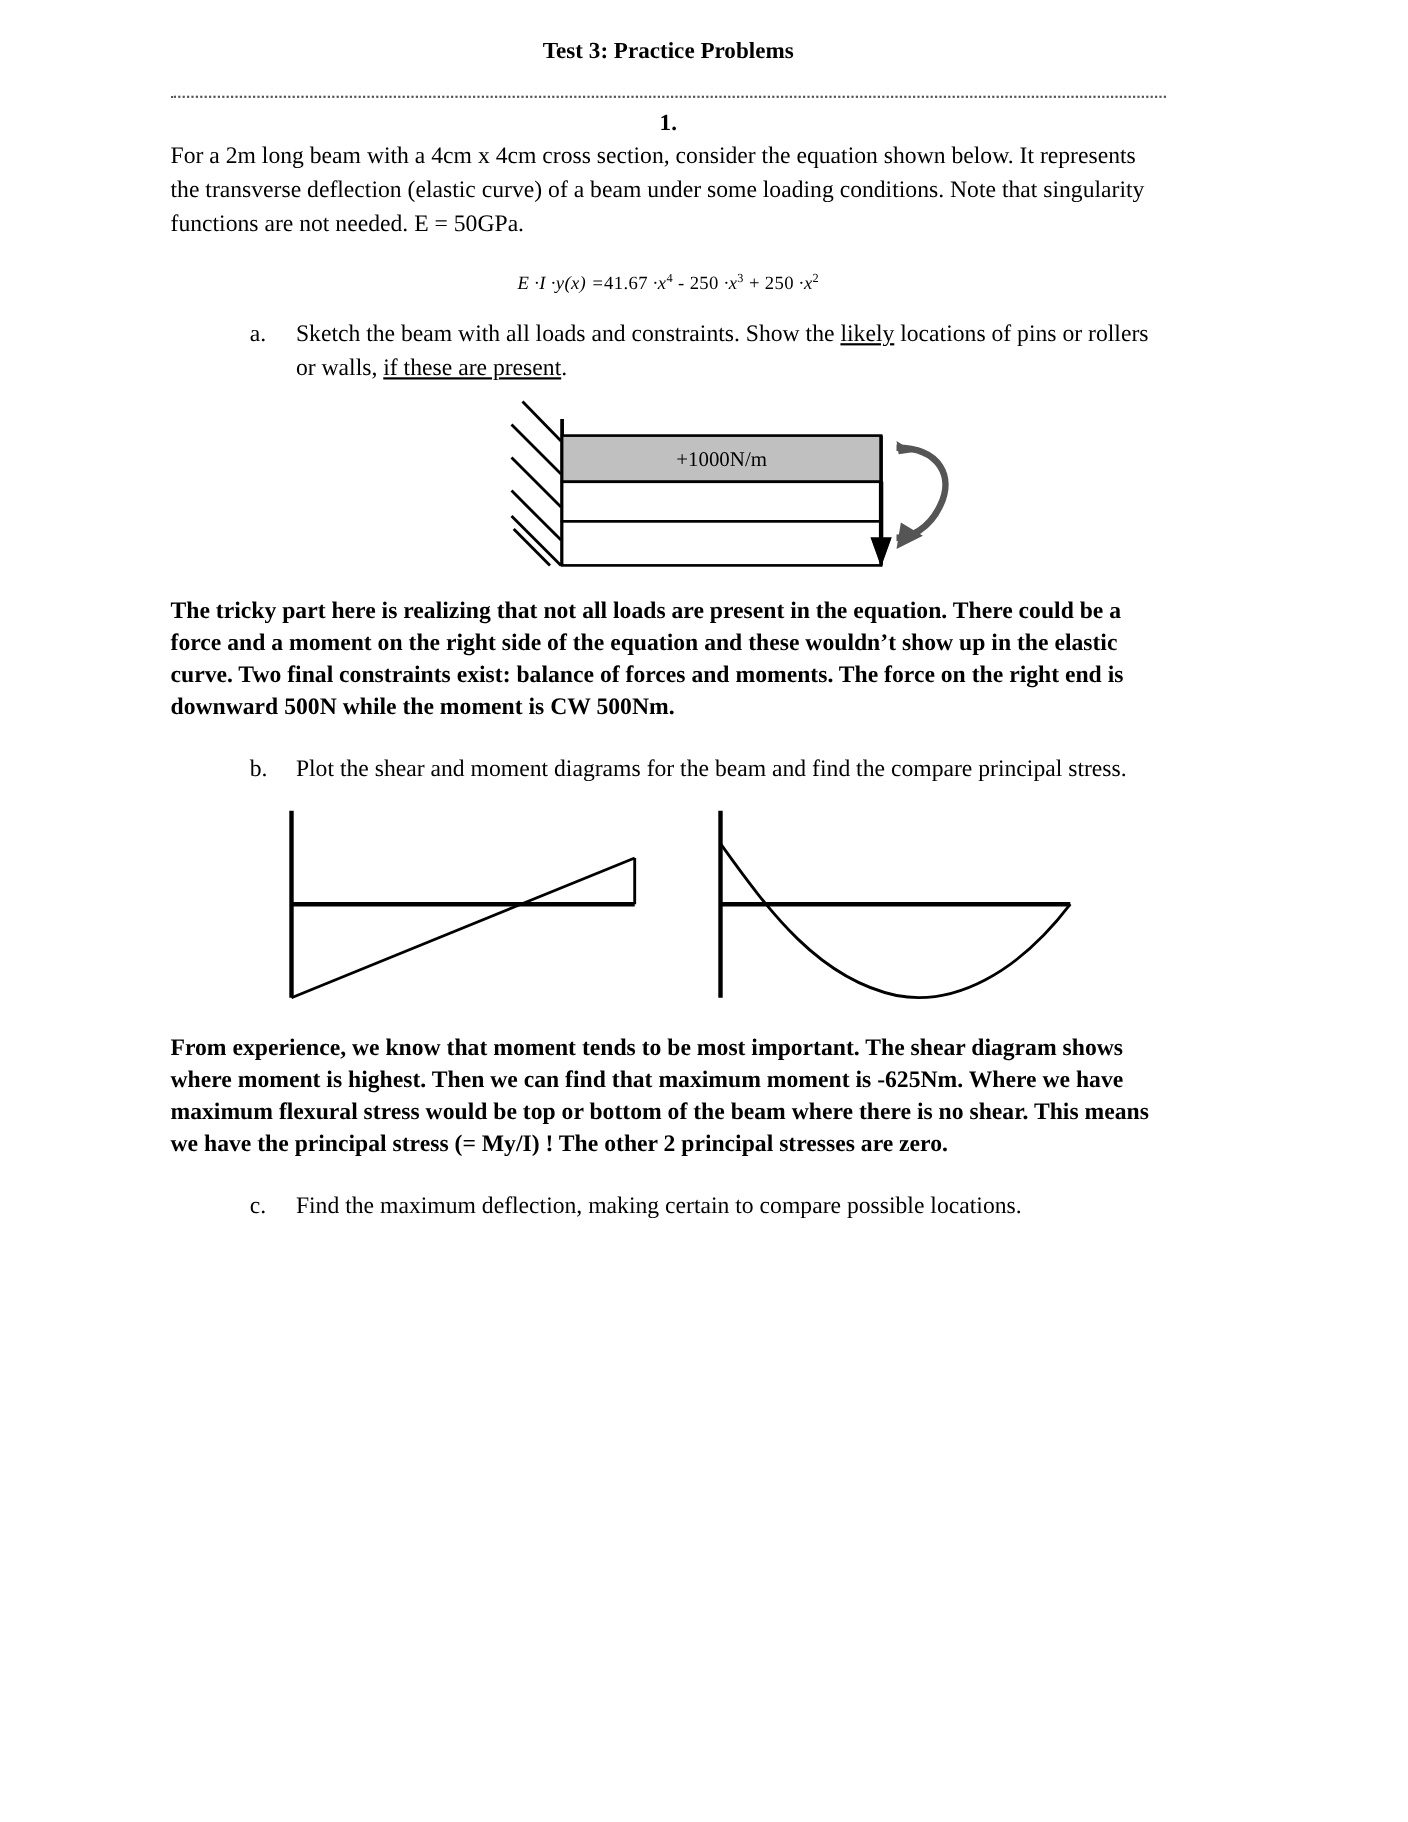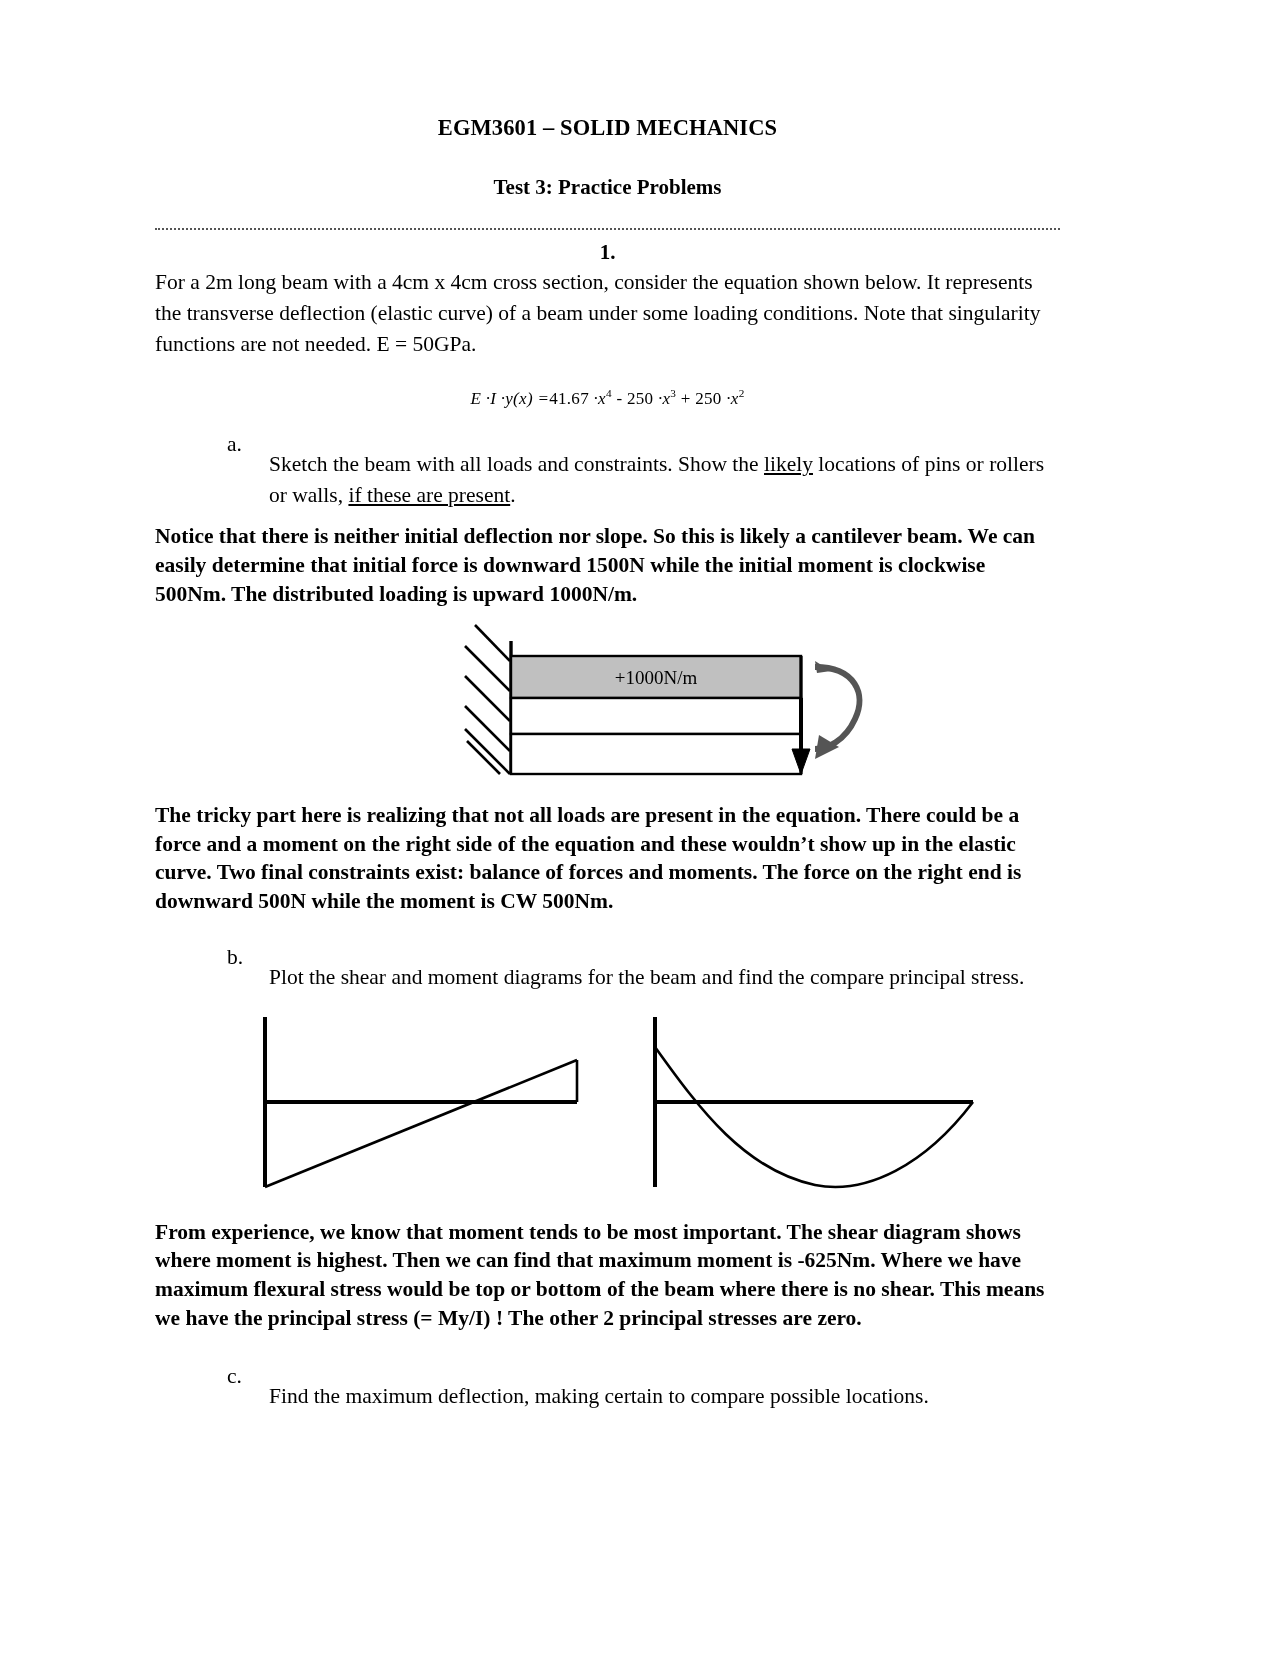--- a/index.html
+++ b/index.html
@@ -100,21 +100,20 @@
   }
   .list-item .marker {
     width: 42px;
     flex: 0 0 42px;
     text-align: left;
     padding-left: 72px;
     box-sizing: content-box;
   }
   .list-item .li-text {
     flex: 1;
-    margin-top: 20px;
   }
   .u { text-decoration: underline; }
 
   
   .beam-figure {
     position: relative;
     height: 160px;
     margin-top: 10px;
   }
   .beam-svg { display: block; }
@@ -125,42 +124,40 @@
     height: 205px;
     margin-top: 12px;
   }
 </style>
 </head>
 <body>
 
 <div class="page">
   <div class="content">
 
-    <div class="doc-title">EGM3601 – SOLID MECHANICS</div>
     <div class="doc-subtitle">Test 3:  Practice Problems</div>
     <div class="hr-dotted"></div>
 
     <div class="prob-num">1.</div>
 
     <div class="para">For a 2m long beam with a 4cm x 4cm cross section, consider the equation shown below.  It represents the transverse deflection (elastic curve) of a beam under some loading conditions.  Note that singularity functions are not needed.  E = 50GPa.</div>
 
     <div class="equation">
       <i><span>E ·I ·y(x) =</span></i><span>41.67</span>&nbsp;<i>·<span>x</span></i><sup>4</sup>
       <span>-</span>
       <span>250</span>&nbsp;<i>·<span>x</span></i><sup>3</sup>
       <span>+</span>
       <span>250</span>&nbsp;<i>·<span>x</span></i><sup>2</sup>
     </div>
 
     <div class="list-item">
       <div class="marker">a.</div>
       <div class="li-text"><span>Sketch the beam with all loads and constraints.  Show the </span><span class="u">likely</span><span> locations of pins or rollers or walls, </span><span class="u">if these are present</span><span>.</span></div>
     </div>
 
-    <div class="para bold" style="margin-top:12px">Notice that there is neither initial deflection nor slope.  So this is likely a cantilever beam.  We can easily determine that initial force is downward 1500N while the initial moment is clockwise 500Nm.  The distributed loading is upward 1000N/m.</div>
 
     <div class="beam-figure">
       <svg class="beam-svg" width="905" height="160" viewBox="0 0 905 160" xmlns="http://www.w3.org/2000/svg">
 
         <g stroke="#000" stroke-width="2.6" fill="none">
           <line x1="355" y1="42" x2="320" y2="6"></line>
           <line x1="355" y1="72" x2="310" y2="27"></line>
           <line x1="355" y1="102" x2="310" y2="57"></line>
           <line x1="355" y1="132" x2="310" y2="87"></line>
           <line x1="355" y1="155" x2="310" y2="110"></line>

